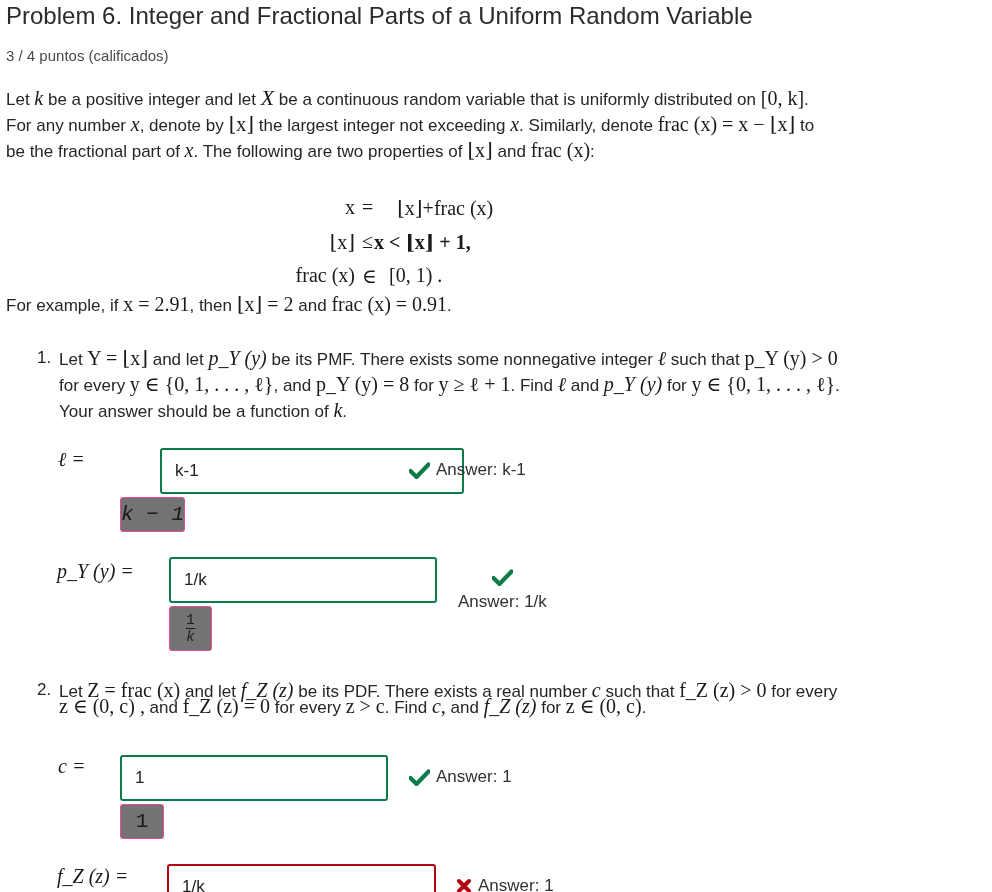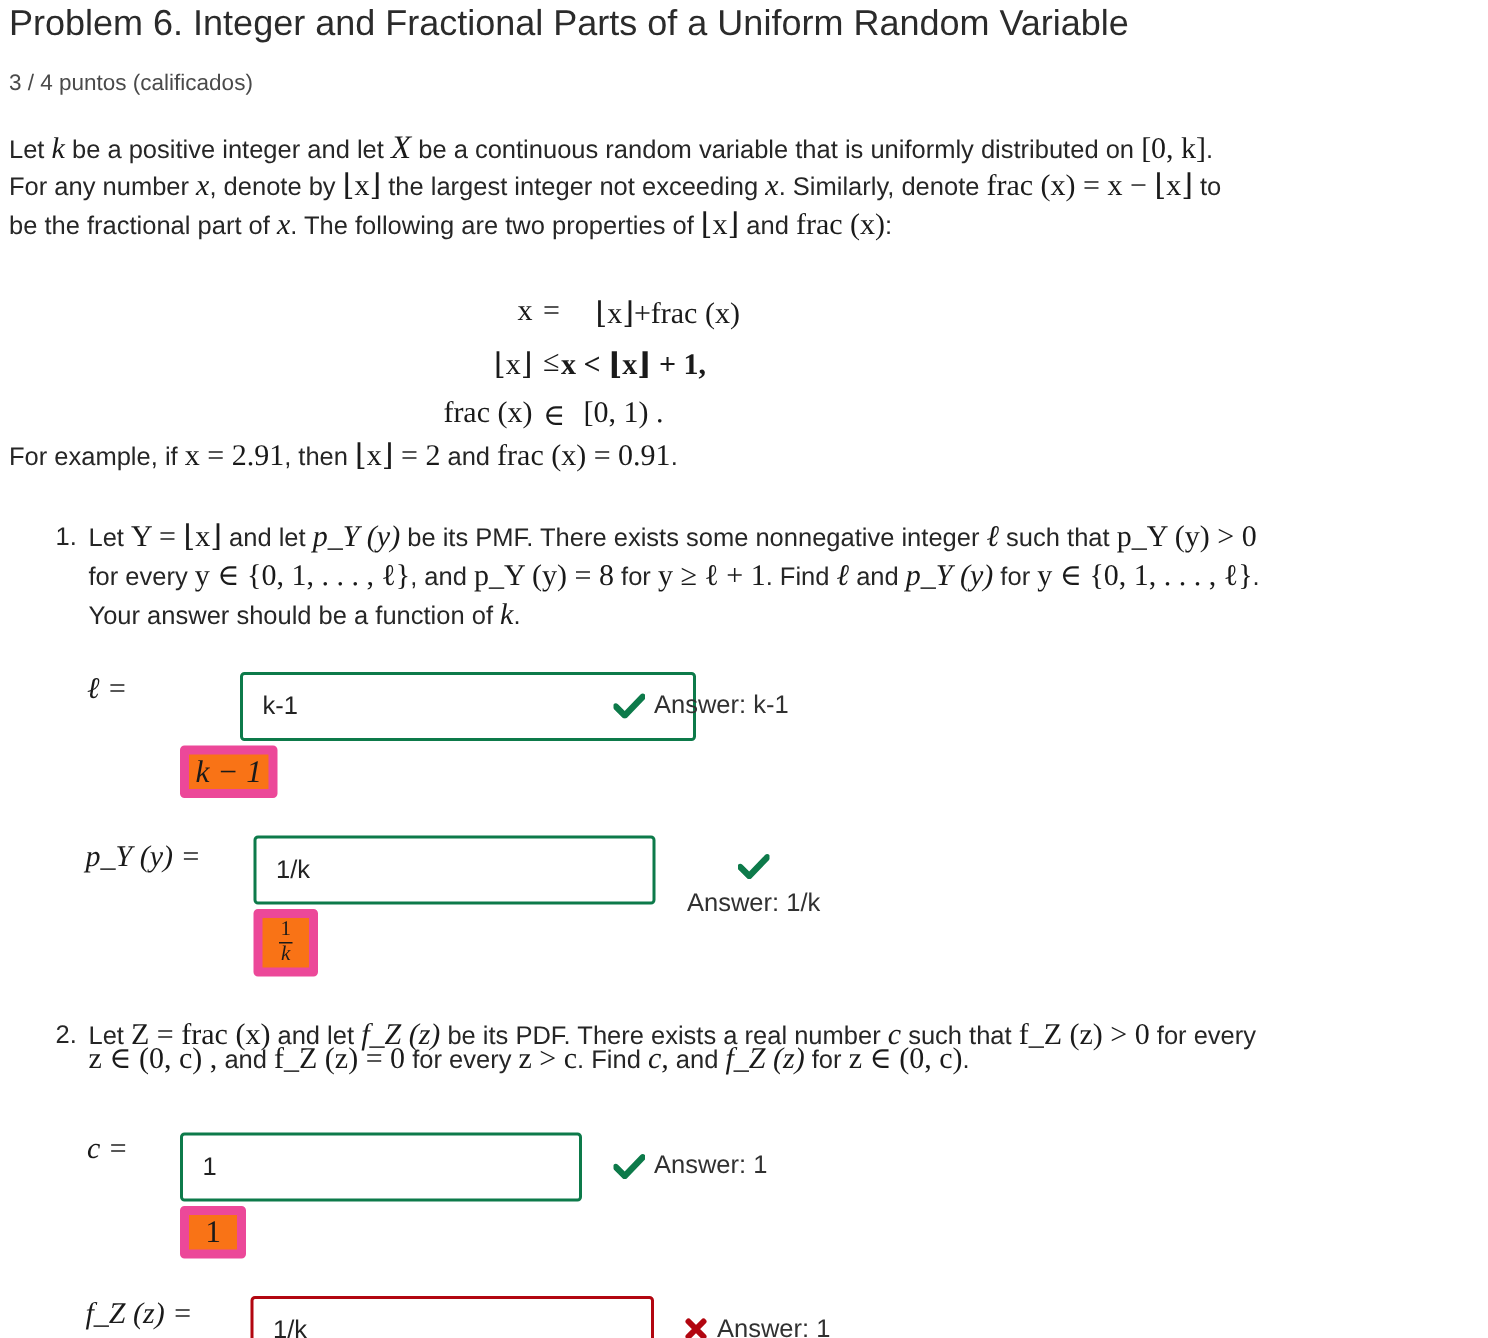--- a/index.html
+++ b/index.html
@@ -26,23 +26,23 @@
 
   .ans-input {
     position: absolute; box-sizing: border-box; height: 46px;
     border: 2px solid #0d7a4a; border-radius: 3px; background: #fff;
     font-family: "Liberation Sans", sans-serif; font-size: 17px; color: #222;
     padding: 0 0 0 13px; line-height: 42px;
   }
   .ans-input.incorrect { border-color: #b20610; }
 
   .preview {
-    position: absolute; background: #f97316; border: 6px solid #ec4899;
+    position: absolute; background: #737373; border: 1px solid #ec4899;
     border-radius: 3px; box-sizing: border-box;
-    font-family: Liberation Serif, serif; font-size: 21px; color: #1a1a1a;
+    font-family: Liberation Mono, monospace; font-size: 21px; color: #1a1a1a;
     display: flex; align-items: center; justify-content: center;
   }
 
   .feedback { position: absolute; display: flex; align-items: center; gap: 6px; font-size: 17px; color: #313131; }
   .icon svg { display: block; }
 
   .frac { display: inline-flex; flex-direction: column; align-items: center; font-size: 14px; line-height: 14px; }
   .frac .bar { width: 9px; height: 1px; background: #1a1a1a; margin: 1px 0; }
 </style>
 </head>

